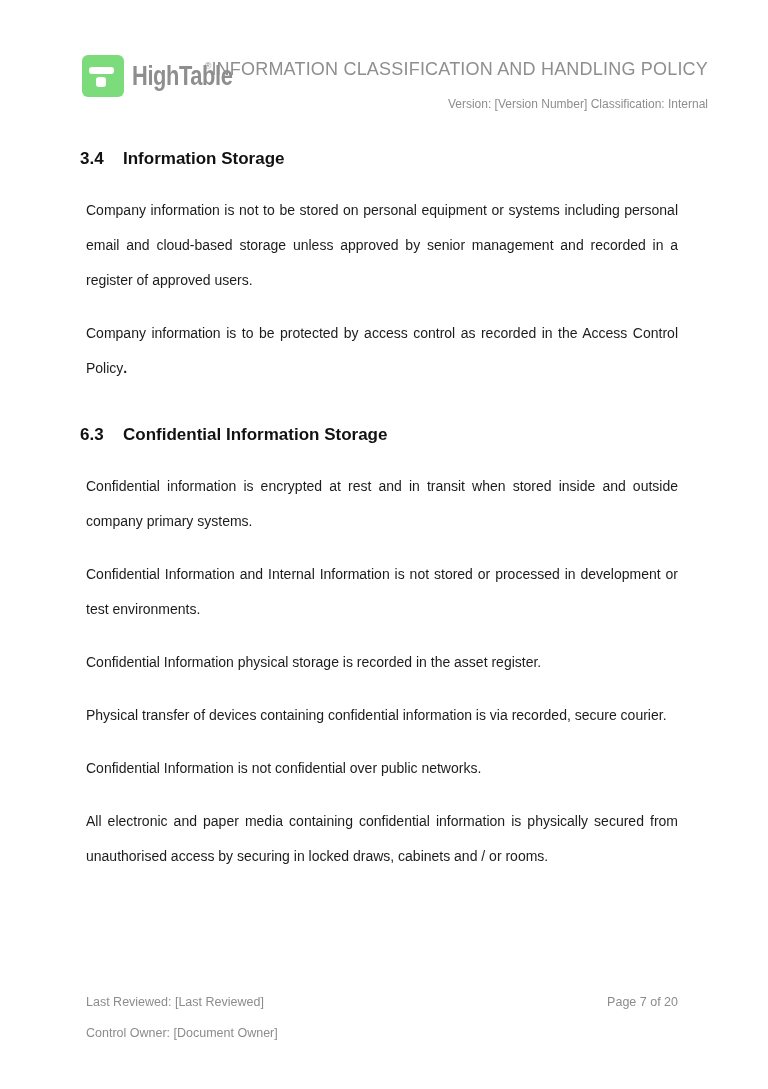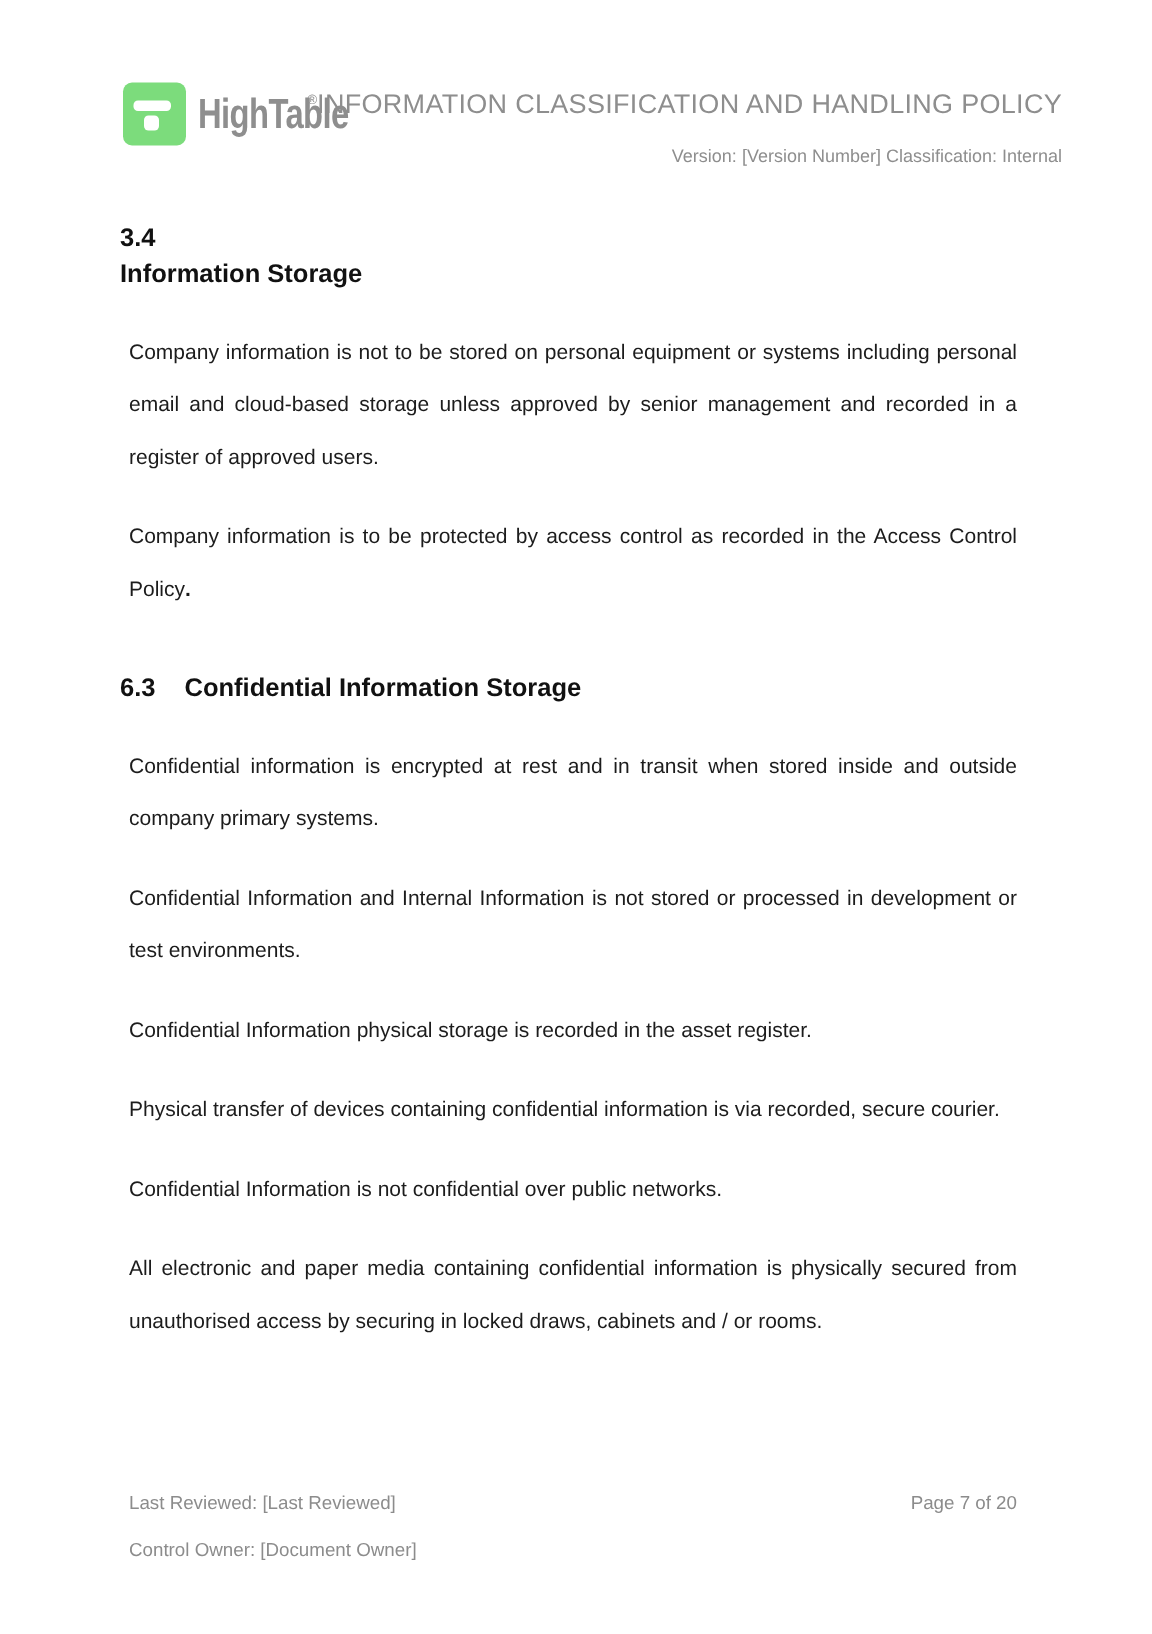--- a/index.html
+++ b/index.html
@@ -86,21 +86,21 @@
     right: 90px;
   }
   h2.section-heading {
     font-size: 17px;
     font-weight: bold;
     color: #111111;
     line-height: 24px;
     margin: 37px 0 22px 0;
     display: flex;
   }
-  h2.section-heading:first-child { margin-top: 0; flex-direction: column; }
+  h2.section-heading:first-child { margin-top: 0; }
   .section-num {
     display: inline-block;
     width: 43px;
     flex: 0 0 auto;
   }
   p.doc-paragraph {
     font-size: 14px;
     line-height: 35px;
     margin: 0 0 18px 6px;
     text-align: justify;

